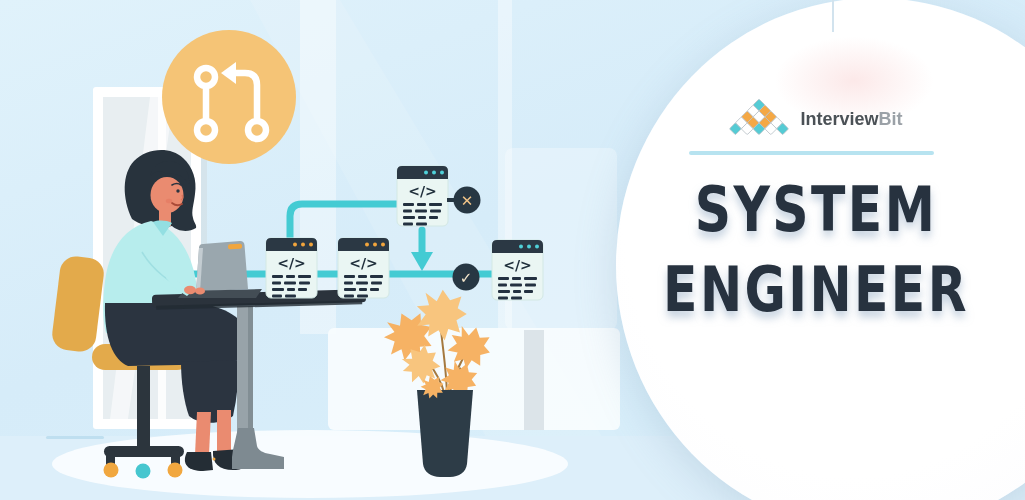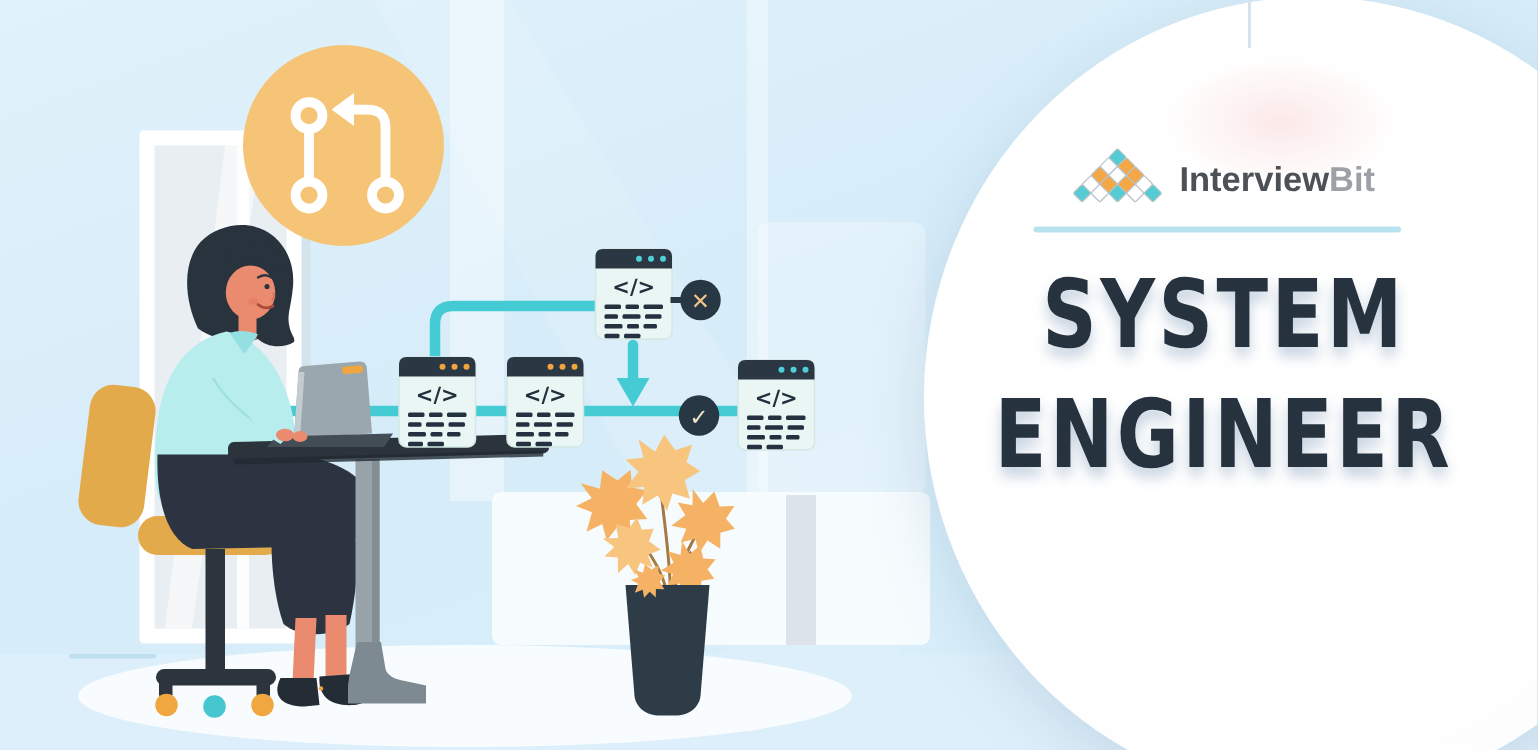--- a/index.html
+++ b/index.html
@@ -18,21 +18,21 @@
     box-shadow:0 10px 40px rgba(120,150,180,0.25);
   }
   .blob-pink{
     position:absolute;left:158px;top:38px;width:160px;height:90px;border-radius:50%;
     background:radial-gradient(ellipse at center, rgba(248,205,205,0.45) 0%, rgba(248,205,205,0) 70%);
   }
   .blob-line{position:absolute;left:216px;top:0;width:2px;height:34px;background:#d2e3ee;}
   
   .brand{position:absolute;left:640px;top:94px;width:350px;height:50px;z-index:4;
     display:flex;align-items:center;justify-content:center;gap:9px;}
-  .wordmark{font-family:"Liberation Sans",sans-serif;font-weight:bold;font-size:23px;letter-spacing:0;}
+  .wordmark{font-family:"Liberation Sans",sans-serif;font-weight:bold;font-size:18px;letter-spacing:0;}
   .wordmark .primary{color:#4b5156;}
   .wordmark .secondary{color:#9ba1a7;}
   .divider{position:absolute;left:689px;top:151px;width:245px;height:4px;border-radius:2px;
     background:#b7e3f0;z-index:4;}
   
   .title{
     position:absolute;left:600px;top:170px;width:432px;z-index:4;text-align:center;
     font-weight:bold;font-size:63px;line-height:80px;letter-spacing:3px;color:#27323f;
     transform:scaleX(.8);transform-origin:50% 0;
     text-shadow:0 6px 10px rgba(145,170,195,0.55);

